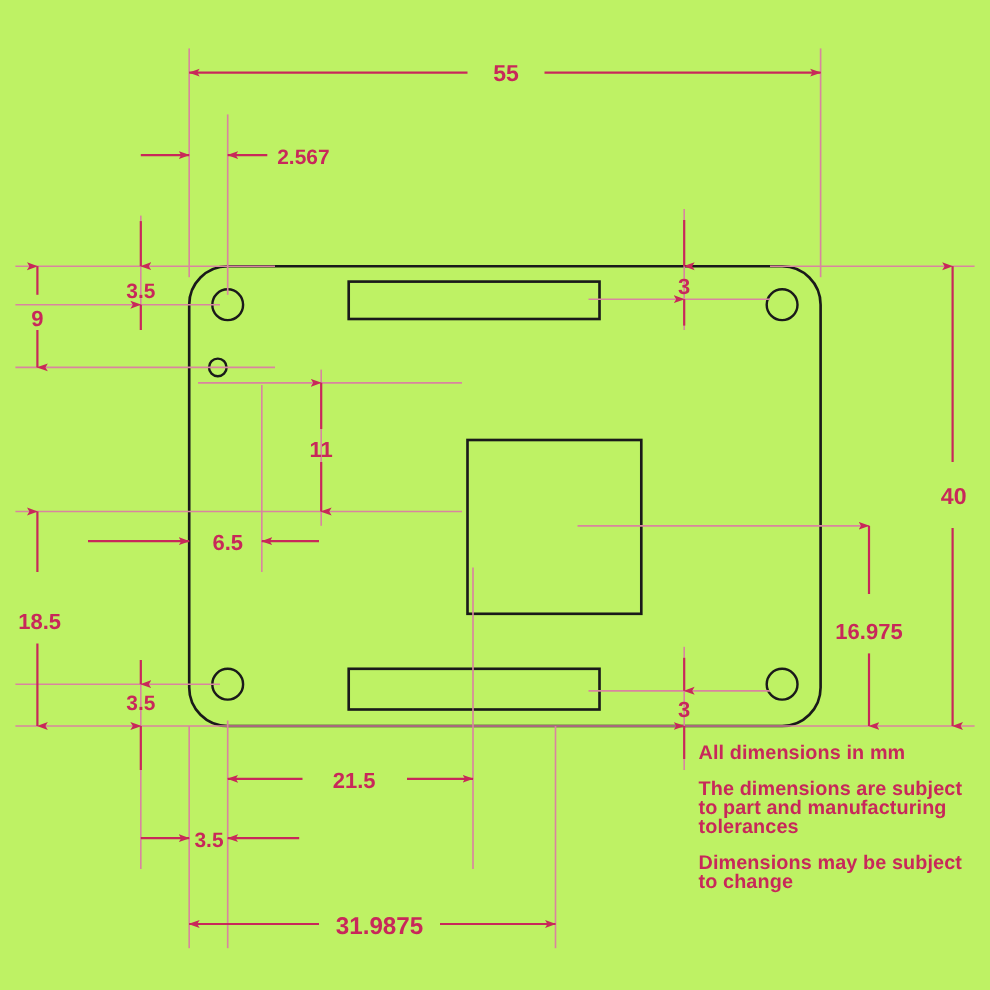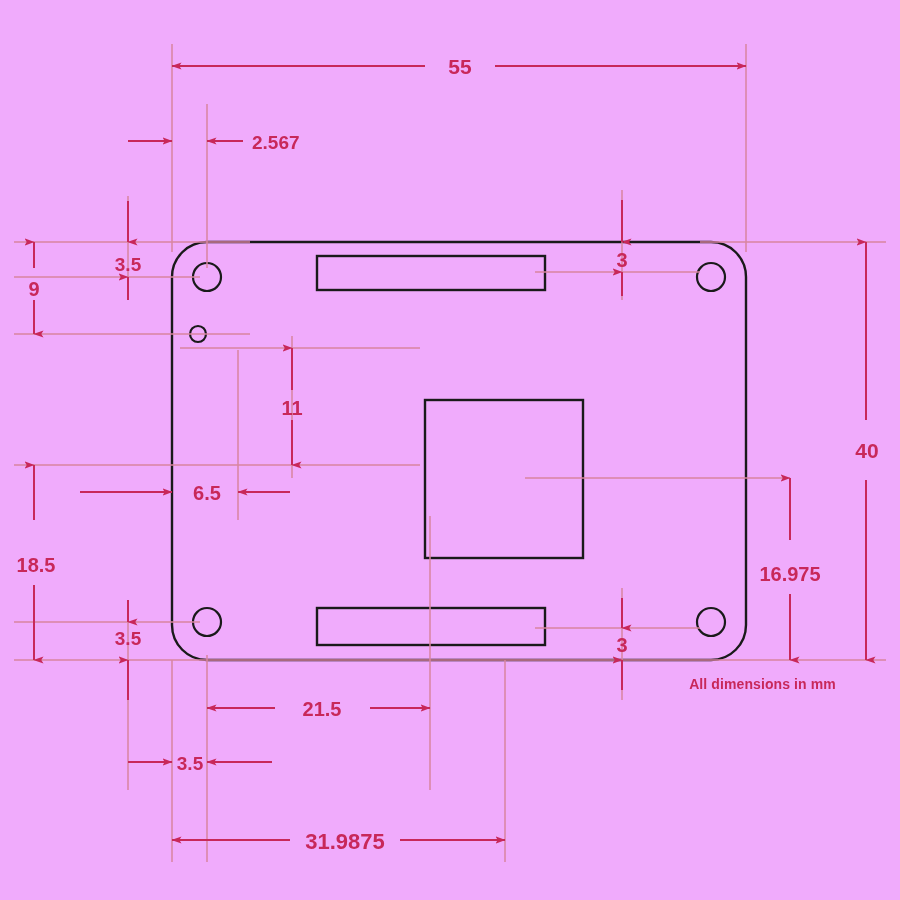--- a/index.html
+++ b/index.html
@@ -1,28 +1,27 @@
 <!DOCTYPE html>
 <html><head>
 <meta charset="utf-8">
 <style>
   html,body{margin:0;padding:0;background:#ffffff;}
   body{width:900px;height:900px;overflow:hidden;font-family:"Liberation Sans",sans-serif;}
-  #stage{position:relative;width:900px;height:900px;background:#f0abfc;}
+  #stage{position:relative;width:900px;height:900px;background:#bef264;}
   svg#drawing{position:absolute;left:0;top:0;width:900px;height:900px;display:block;}
   .note{
     position:absolute;
     color:#c8285a;
     font-family:"Liberation Sans",sans-serif;
-    font-size:14px;
+    font-size:18px;
     font-weight:600;
     line-height:17px;
     letter-spacing:0.1px;
     white-space:pre-wrap;
-    text-align:center;
   }
   #notes-block{position:absolute;left:635px;top:676px;width:255px;}
   #notes-block .note{position:static;display:block;margin:0 0 16px 0;}
   #notes-block .note:last-child{margin-bottom:0;}
   .dimtext{
     font-family:"Liberation Sans",sans-serif;
     font-weight:bold;
     fill:#c8285a;
   }
 </style>
@@ -166,15 +165,17 @@
       <text class="dimtext" x="322" y="716" font-size="20" text-anchor="middle">21.5</text>
 
       <text class="dimtext" x="190" y="770" font-size="19" text-anchor="middle">3.5</text>
 
       <text class="dimtext" x="345" y="849" font-size="22" text-anchor="middle">31.9875</text>
     </g>
   </svg>
 
   <div id="notes-block">
     <div class="note">All dimensions in mm</div>
+    <div class="note">The dimensions are subject to part and manufacturing tolerances</div>
+    <div class="note">Dimensions may be subject to change</div>
   </div>
 
 </div>
 
 </body></html>

